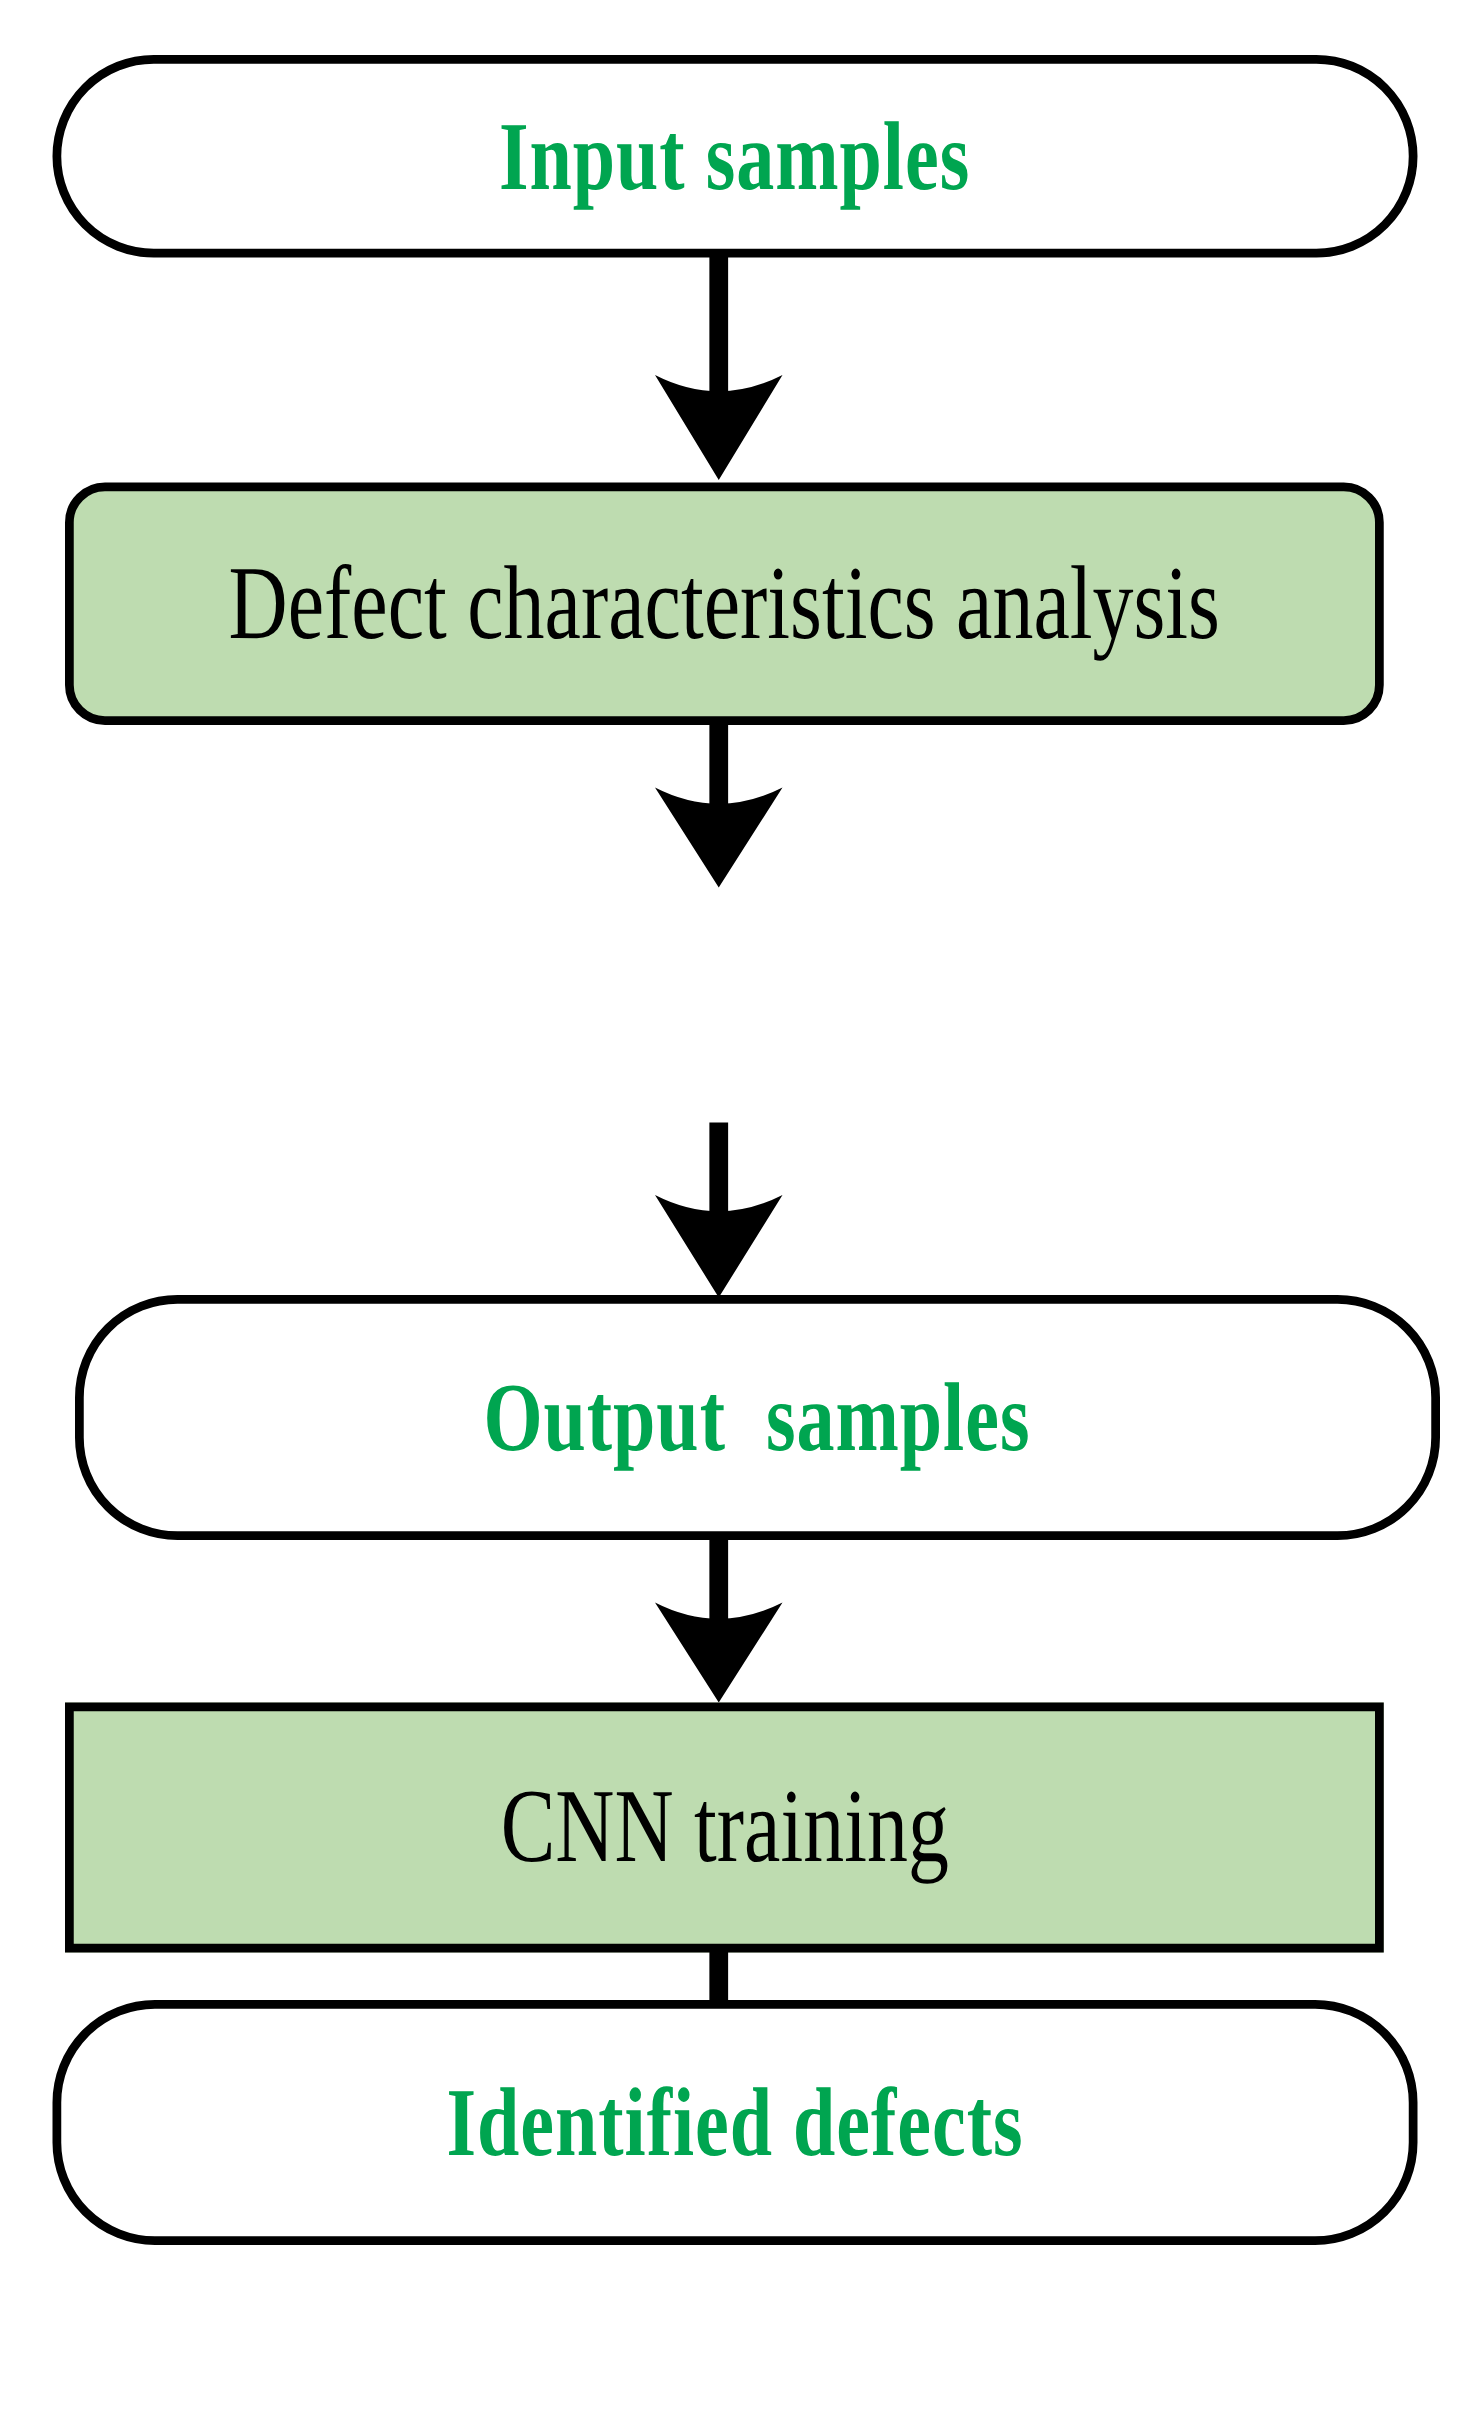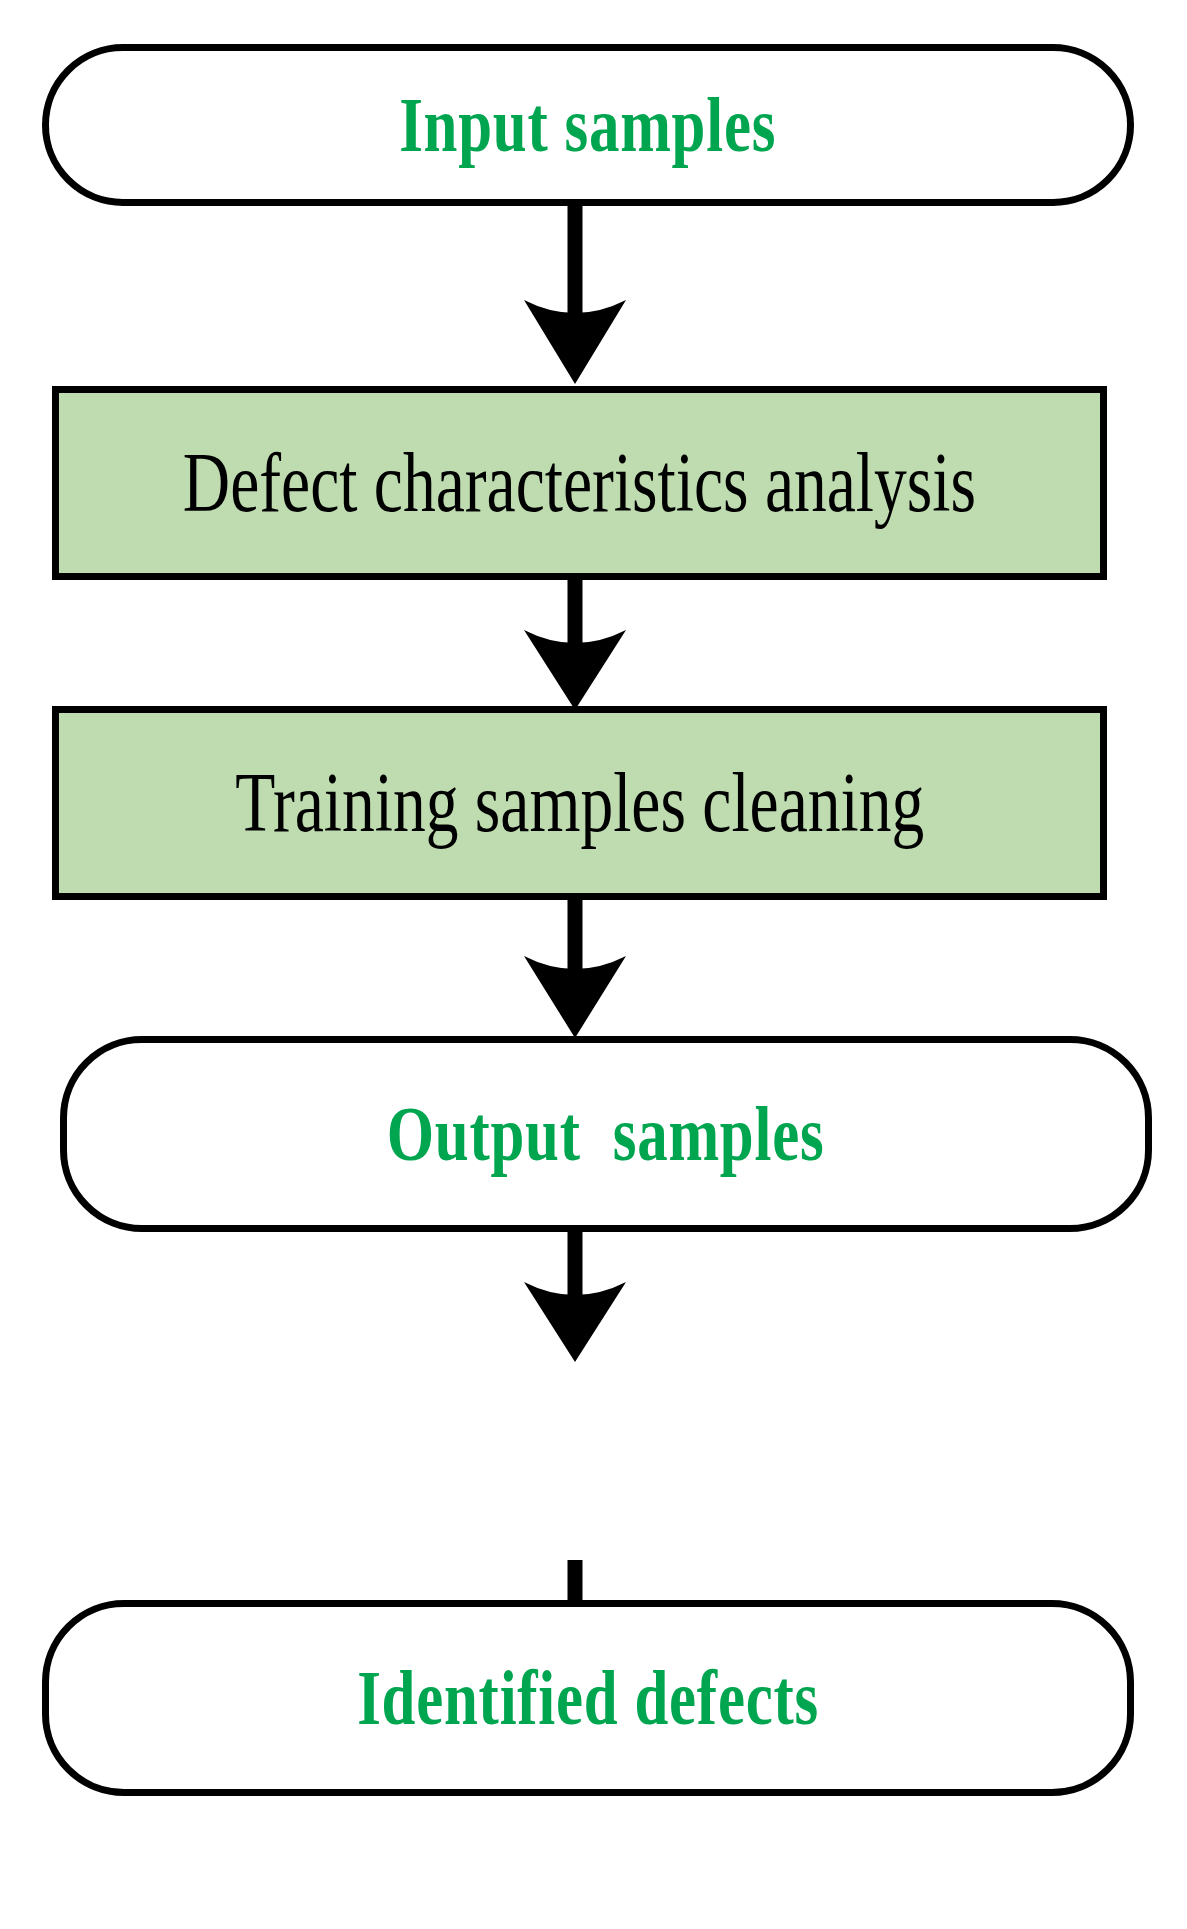--- a/index.html
+++ b/index.html
@@ -83,53 +83,53 @@
     <span class="label label-terminal">Input samples</span>
   </div>
 
   <div class="connector" style="left:0px; top:204px; width:1187px; height:182px;">
     <svg width="1187" height="182" viewBox="0 0 1187 182">
       <line x1="575" y1="0" x2="575" y2="128" stroke="#000000" stroke-width="15"></line>
       <path d="M 575 180 L 524 96 Q 575 122 626 96 Z" fill="#000000"></path>
     </svg>
   </div>
 
-  <div class="node node-process" style="left:52px; top:386px; width:1055px; height:194px;">
+  <div class="node node-process" style="left:52px; top:386px; width:1055px; height:194px;border-radius:32px;">
     <span class="label label-process">Defect characteristics analysis</span>
   </div>
 
   <div class="connector" style="left:0px; top:578px; width:1187px; height:134px;">
     <svg width="1187" height="134" viewBox="0 0 1187 134">
       <line x1="575" y1="0" x2="575" y2="84" stroke="#000000" stroke-width="15"></line>
       <path d="M 575 132 L 524 52 Q 575 78 626 52 Z" fill="#000000"></path>
     </svg>
   </div>
 
-  <div class="node node-process" style="left:52px; top:706px; width:1055px; height:194px;">
-    <span class="label label-process">Training samples cleaning</span>
-  </div>
 
   <div class="connector" style="left:0px; top:898px; width:1187px; height:142px;">
     <svg width="1187" height="142" viewBox="0 0 1187 142">
       <line x1="575" y1="0" x2="575" y2="90" stroke="#000000" stroke-width="15"></line>
       <path d="M 575 140 L 524 58 Q 575 84 626 58 Z" fill="#000000"></path>
     </svg>
   </div>
 
   <div class="node node-terminal" style="left:60px; top:1036px; width:1092px; height:196px;">
     <span class="label label-terminal">Output  samples</span>
   </div>
 
   <div class="connector" style="left:0px; top:1230px; width:1187px; height:134px;">
     <svg width="1187" height="134" viewBox="0 0 1187 134">
       <line x1="575" y1="0" x2="575" y2="84" stroke="#000000" stroke-width="15"></line>
       <path d="M 575 132 L 524 52 Q 575 78 626 52 Z" fill="#000000"></path>
     </svg>
   </div>
 
+  <div class="node node-process" style="left:52px; top:1362px; width:1055px; height:200px;">
+    <span class="label label-process">CNN training</span>
+  </div>
 
   <div class="connector" style="left:0px; top:1560px; width:1187px; height:142px;">
     <svg width="1187" height="142" viewBox="0 0 1187 142">
       <line x1="575" y1="0" x2="575" y2="90" stroke="#000000" stroke-width="15"></line>
       <path d="M 575 140 L 524 58 Q 575 84 626 58 Z" fill="#000000"></path>
     </svg>
   </div>
 
   <div class="node node-terminal" style="left:42px; top:1600px; width:1092px; height:196px;">
     <span class="label label-terminal">Identified defects</span>

